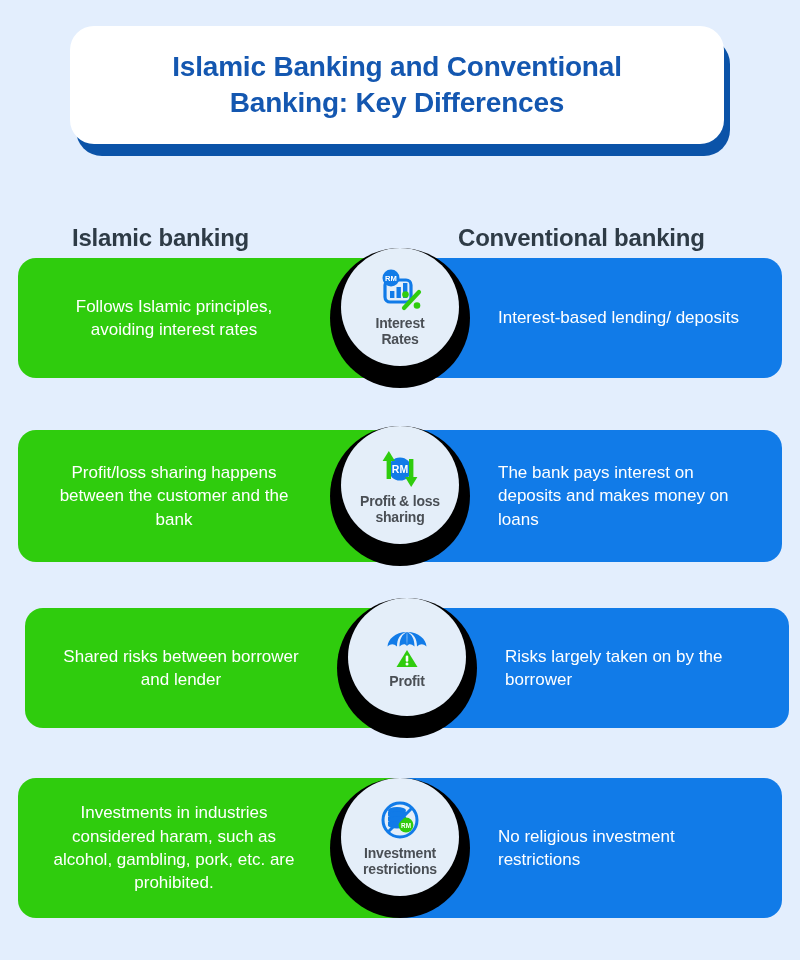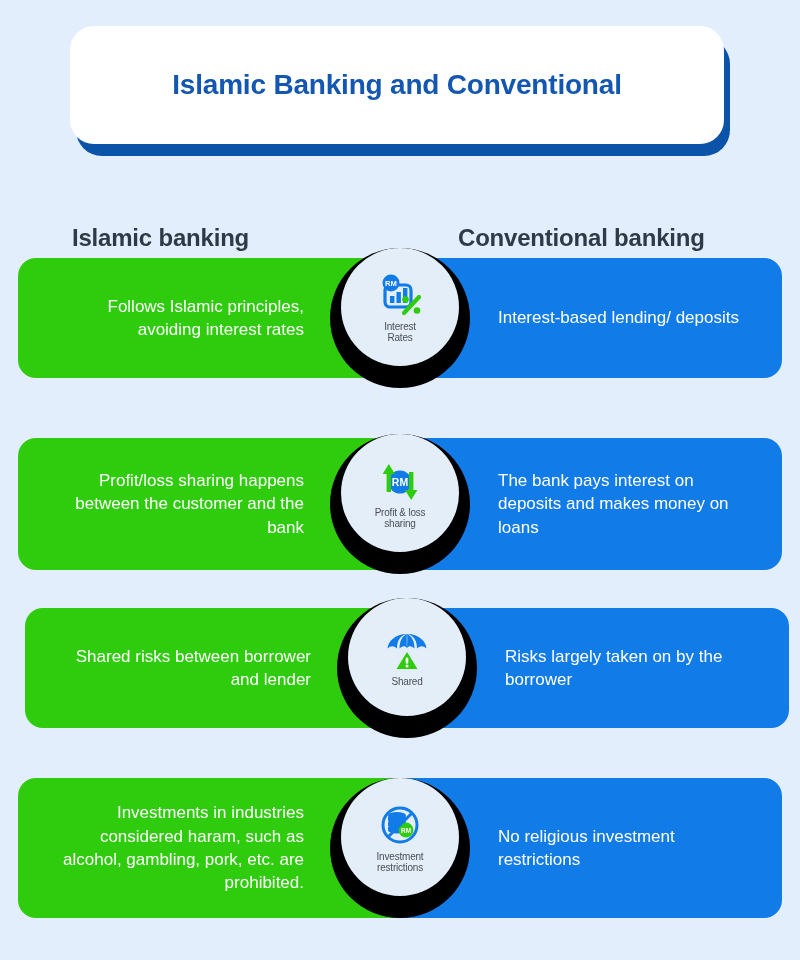--- a/index.html
+++ b/index.html
@@ -32,34 +32,34 @@
   .col-head {
     position:absolute; top:224px;
     font-size:24px; font-weight:bold; color:#2e3b46; letter-spacing:-0.2px;
   }
   .col-head.left  { left:72px; }
   .col-head.right { left:458px; }
 
   
   .row { position:absolute; left:0; width:800px; }
   .row-1 { top:258px; height:120px; }
-  .row-2 { top:430px; height:132px;margin-top:8px; }
+  .row-2 { top:430px; height:132px; }
   .row-3 { top:608px; height:120px;margin-left:7px; }
   .row-4 { top:778px; height:140px; }
 
   .panel {
     position:absolute; top:0; height:100%;
     display:flex; align-items:center;
     color:#ffffff; font-size:17px; line-height:1.38;
   }
   .panel-left {
     left:18px; width:382px;
     background:#2fcc0d;
     border-radius:18px 0 0 18px;
-    justify-content:flex-end; text-align:right;
+    justify-content:flex-end; text-align:center;
     padding:0 96px 0 26px;
   }
   .panel-left::after {
     content:""; position:absolute; left:10px; top:12px;
     width:382px; height:100%;
     background:#cdeec3; border-radius:18px; z-index:-1;
   }
   .panel-right {
     left:400px; width:382px;
     background:#117be8;
@@ -84,34 +84,35 @@
   }
   .hub-inner {
     width:118px; height:118px; border-radius:50%;
     background:#e4eef9;
     display:flex; flex-direction:column;
     align-items:center; justify-content:center;
     gap:2px; padding-top:2px;
   }
   .hub-icon { width:52px; height:46px; display:block; }
   .hub-label {
-    font-size:10px; font-weight:normal; color:#4a4f55;
+    font-size:14px; font-weight:bold; color:#4a4f55;
     text-align:center; line-height:1.12; letter-spacing:-0.2px;
   }
 </style>
 </head>
 <body>
 
 <div class="page">
 
   <div class="title-wrap">
     <div class="title-shadow"></div>
     <div class="title-card">
       <div class="title-text">
         <span>Islamic Banking and Conventional</span><br>
+        <span>Banking: Key Differences</span>
       </div>
     </div>
   </div>
 
   <div class="col-head left">Islamic banking</div>
   <div class="col-head right">Conventional banking</div>
 
   <div class="row row-1">
     <div class="panel panel-left">
       <span>Follows Islamic principles, avoiding interest rates</span>
@@ -185,21 +186,21 @@
             <path d="M26 6 C26.4 8.5 26.4 13 26 20 C28 17.5 30 17.5 33.5 20.5 C33.5 13.5 31 8 26 6 Z"></path>
             <path d="M26 6 C33 7.5 36 13 36 20.5 C39.5 17.5 42 17.5 45.5 20.5 C45 13.5 38 6 26 6 Z"></path>
           </g>
           <g fill="#2fcc0d">
             <path d="M26 24 L36.5 41 L15.5 41 Z"></path>
           </g>
           <rect x="24.7" y="29.5" width="2.6" height="6.2" rx="1.3" fill="#ffffff"></rect>
           <circle cx="26" cy="38" r="1.5" fill="#ffffff"></circle>
         </svg>
         <div class="hub-label">
-          <span>Shared</span>
+          <span>Profit</span>
         </div>
       </div>
     </div>
   </div>
 
   <div class="row row-4">
     <div class="panel panel-left">
       <span>Investments in industries considered haram, such as alcohol, gambling, pork, etc. are prohibited.</span>
     </div>
     <div class="panel panel-right">

